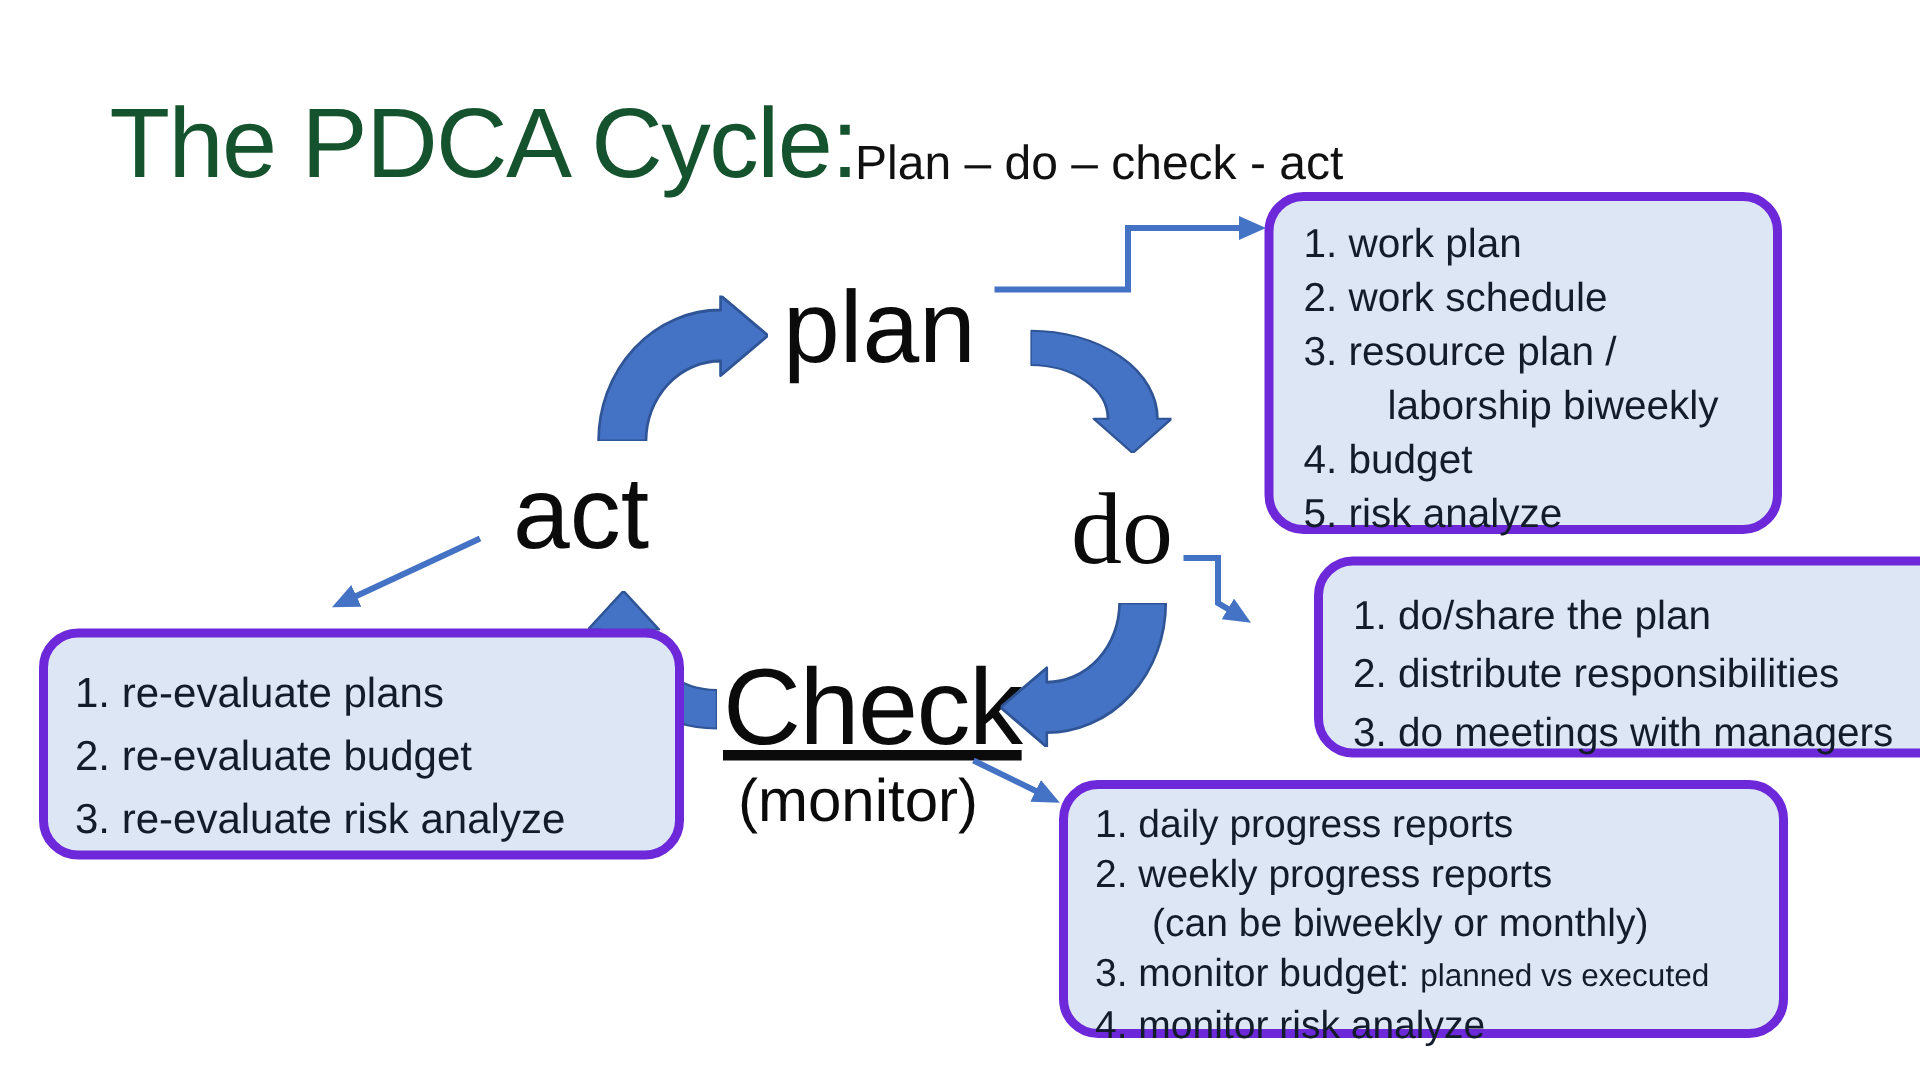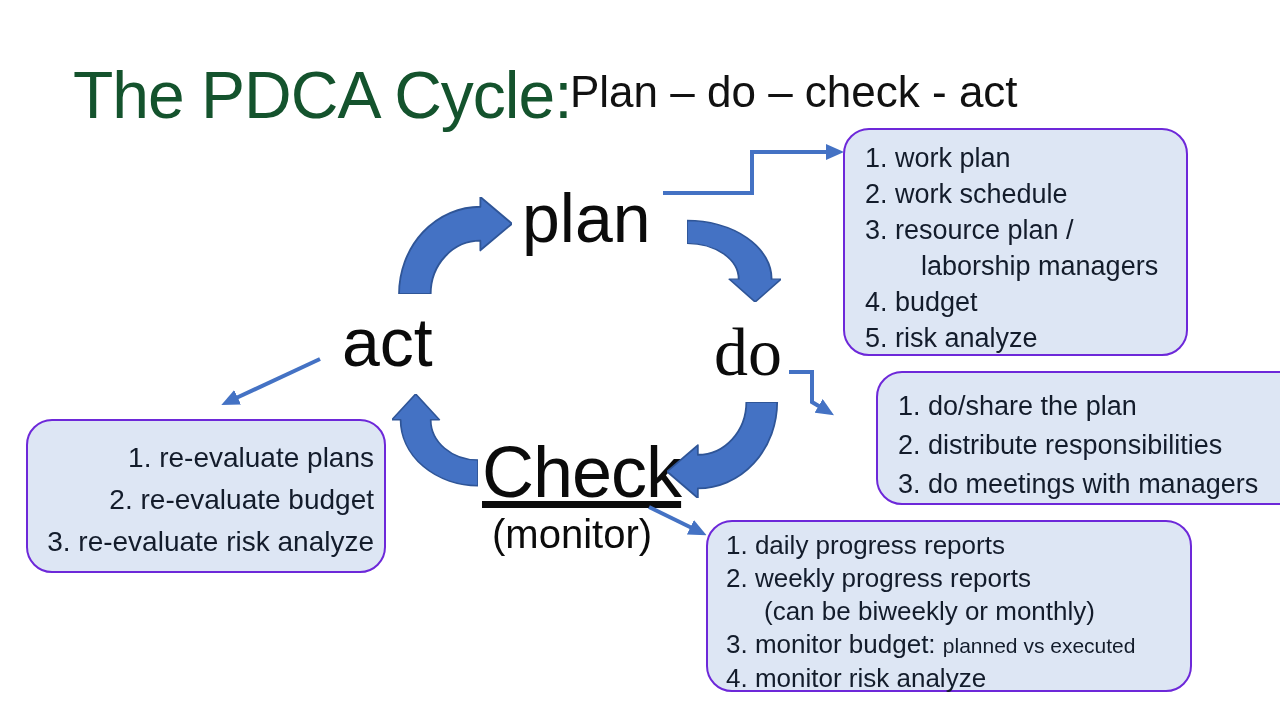--- a/index.html
+++ b/index.html
@@ -6,36 +6,36 @@
   .stage{
     position:relative;width:1280px;height:720px;background:#ffffff;overflow:hidden;
     font-family:"Liberation Sans",sans-serif;color:#101820;
   }
   .abs{position:absolute;}
   .title{
     left:73px;top:56px;font-size:66px;line-height:78px;letter-spacing:-1px;
     color:#14532d;white-space:nowrap;
   }
   .subtitle{
-    left:570px;top:64px;font-size:44px;line-height:56px;color:#111;white-space:nowrap;
+    left:570px;top:80px;font-size:32px;line-height:56px;color:#111;white-space:nowrap;
   }
   .cycle-word{color:#0b0b0b;white-space:nowrap;}
   .w-plan {left:522px;top:176px;font-size:68px;line-height:84px;}
   .w-do   {left:714px;top:310px;font-size:68px;line-height:84px;font-family:Liberation Serif, serif;}
   .w-act  {left:342px;top:300px;font-size:68px;line-height:84px;}
   .w-check{left:482px;top:428px;font-size:72px;line-height:88px;letter-spacing:-1px;text-decoration:underline;}
   .w-monitor{left:492px;top:508px;font-size:40px;line-height:52px;text-align:center;}
   .callout{
-    background:#dde6f4;border:2px solid #6d28d9;border-radius:26px;
+    background:#dde6f4;border:6px solid #6d28d9;border-radius:26px;
     color:#131c2b;box-sizing:border-box;
   }
   .box-plan {left:843px;top:128px;width:345px;height:228px;padding:10px 10px 0 20px;font-size:27px;line-height:36px;}
   .box-do   {left:843px;top:371px;width:456px;height:134px;padding:14px 10px 0 20px;font-size:27px;line-height:39px;margin-left:33px;}
   .box-check{left:706px;top:520px;width:486px;height:172px;padding:7px 0 0 18px;font-size:26px;line-height:33px;}
-  .box-act  {left:26px; top:419px;width:360px;height:154px;padding:16px 10px 0 18px;font-size:28px;line-height:42px;text-align:right;}
+  .box-act  {left:26px; top:419px;width:430px;height:154px;padding:16px 10px 0 18px;font-size:28px;line-height:42px;}
   .line{white-space:nowrap;}
   .indent1{padding-left:56px;}
   .indent2{padding-left:38px;}
   .small-note{font-size:21px;}
   .arrow-svg{position:absolute;}
   .arrow-shape{fill:#4472c4;stroke:#2f5597;stroke-width:2;stroke-linejoin:round;}
   .connector{stroke:#4472c4;stroke-width:4;fill:none;}
   .overlay{left:0;top:0;pointer-events:none;}
 </style>
 </head>
@@ -74,21 +74,21 @@
     <polyline class="connector" points="663,193 752,193 752,152 830,152" marker-end="url(#ah)"></polyline>
     <polyline class="connector" points="789,372 812,372 812,402 822,408" marker-end="url(#ah)"></polyline>
     <line class="connector" x1="649" y1="507" x2="694" y2="529" marker-end="url(#ah)"></line>
     <line class="connector" x1="320" y1="359" x2="234" y2="399" marker-end="url(#ah)"></line>
   </svg>
 
   <div class="abs callout box-plan">
     <div class="line">1. work plan</div>
     <div class="line">2. work schedule</div>
     <div class="line">3. resource plan /</div>
-    <div class="line indent1">laborship managers</div>
+    <div class="line indent1">laborship biweekly</div>
     <div class="line">4. budget</div>
     <div class="line">5. risk analyze</div>
   </div>
 
   <div class="abs callout box-do">
     <div class="line">1. do/share the plan</div>
     <div class="line">2. distribute responsibilities</div>
     <div class="line">3. do meetings with managers</div>
   </div>
 

